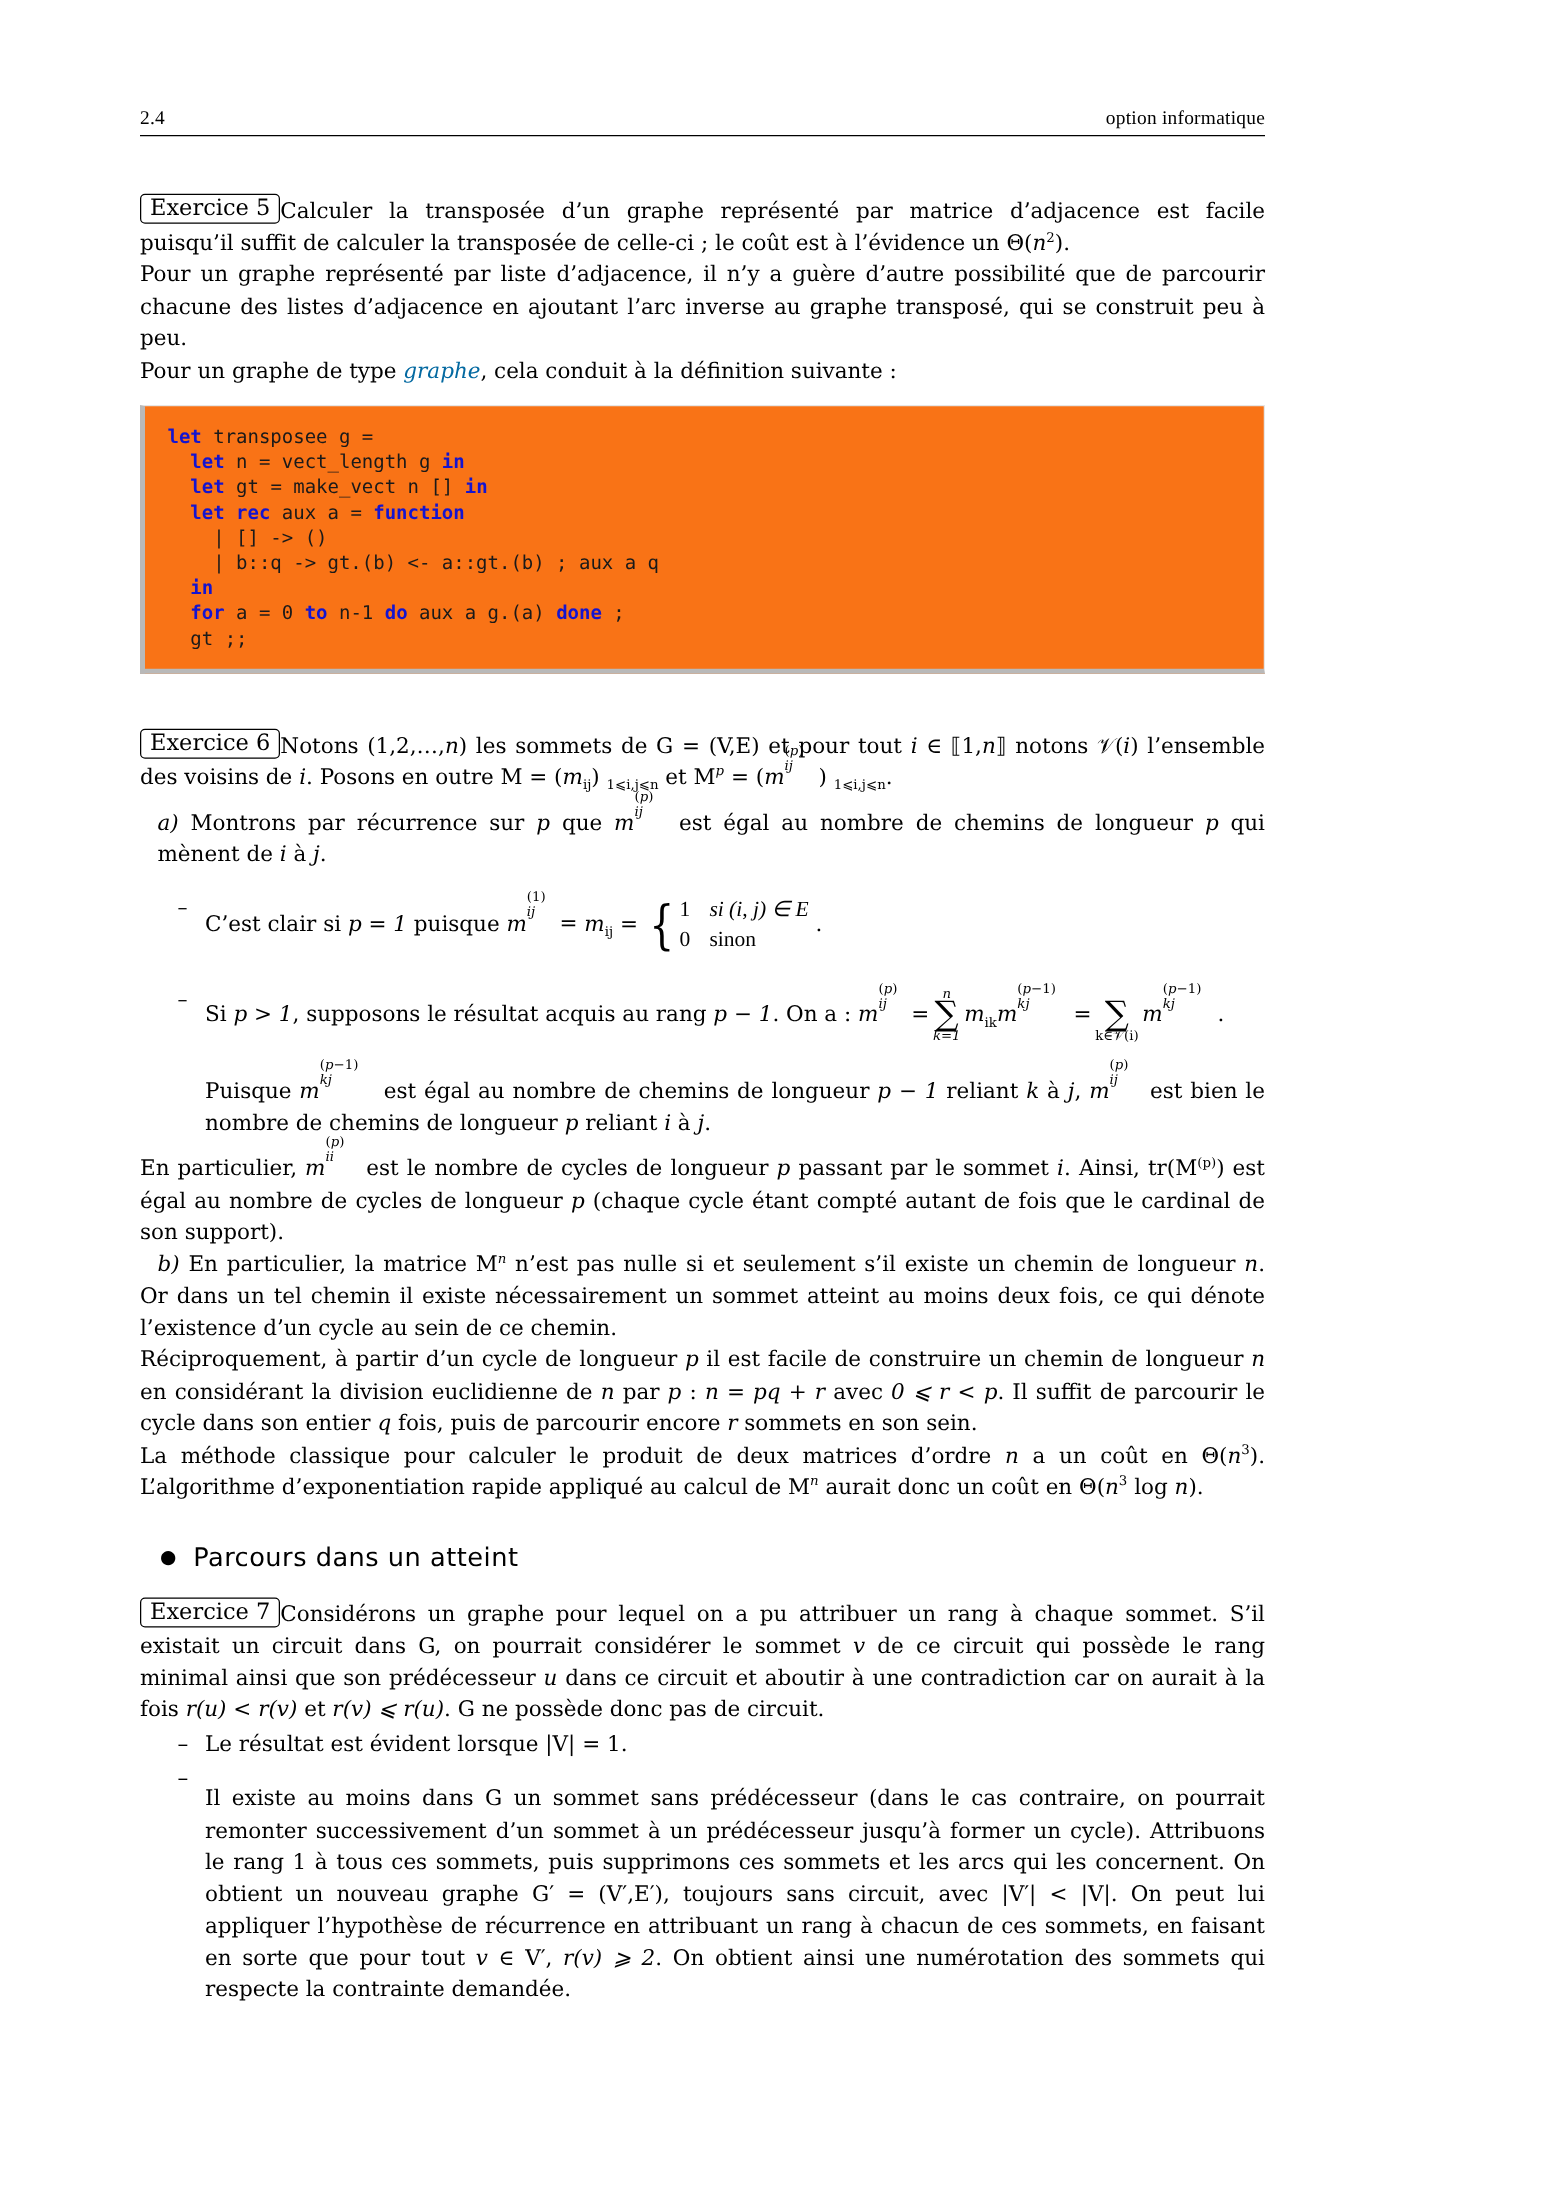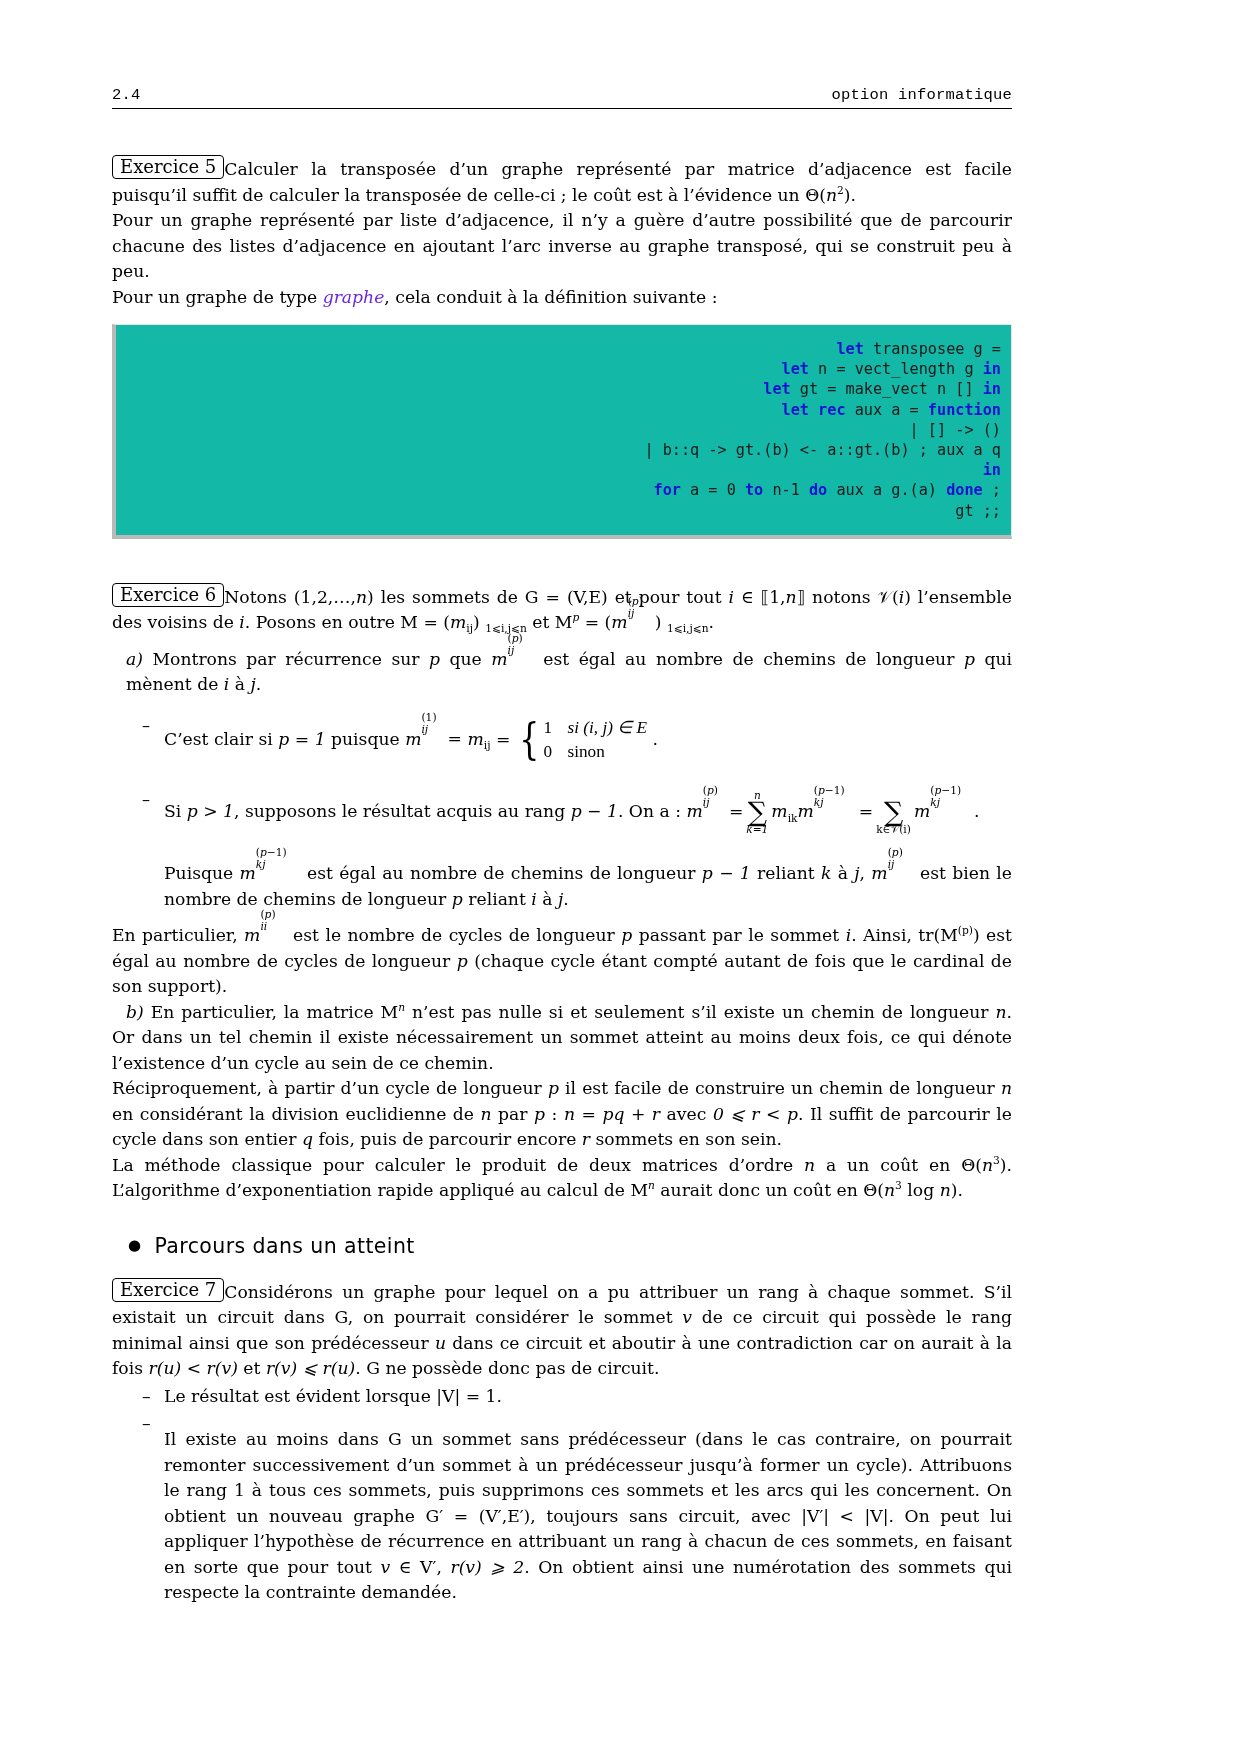--- a/index.html
+++ b/index.html
@@ -8,21 +8,21 @@
     font-family:"DejaVu Serif", serif;
     color:#000000;
     position:relative;
     overflow:hidden;
   }
   .page { position:absolute; left:112px; top:0; width:900px; }
 
   
   .runhead {
     display:flex; justify-content:space-between; align-items:flex-end;
-    font-family:Liberation Mono, monospace;
+    font-family:Liberation Serif, serif;
     font-size:15.5px; letter-spacing:.2px;
     padding-top:86px; padding-bottom:4px;
   }
   .runhead .right { font-size:15.5px; }
   .rule { border-bottom:1.3px solid #000; margin-bottom:46px; }
 
   
   p.body {
     font-size:17.2px; line-height:25.5px;
     text-align:justify; text-justify:inter-word;
@@ -42,31 +42,30 @@
     font-weight:normal; font-size:18px;
     font-family:"DejaVu Serif", serif;
     line-height:19px;
     vertical-align:2px;
     margin-right:0;
   }
 
   
   .codewrap { margin:14px 0 18px 0; position:relative; }
   .code {
-    background:#14b8a6;
+    background:#f97316;
     border-left:4px solid #b9b9b9;
     border-bottom:4px solid #b9b9b9;
     border-top:1px solid #e6e6e6;
     border-right:1px solid #e6e6e6;
     padding:14px 10px 14px 18px;
     font-family:"DejaVu Sans Mono", monospace;
     font-size:15.2px; line-height:20.2px;
     white-space:pre;
     color:#1a1a1a;
-    text-align:right;
   }
   .kw { color:#1414d0; font-weight:bold; }
   sub, sup { font-size:62%; line-height:0; }
   .subsup {
     display:inline-block; vertical-align:-0.42em;
     font-size:62%; line-height:1.05; text-align:left;
   }
   .subsup .a { display:block; position:relative; top:-1.55em; }
   .subsup .b { display:block; position:relative; top:-1.45em; }
 
@@ -116,21 +115,21 @@
     <span>2.4</span>
     <span class="right">option informatique</span>
   </div>
   <div class="rule"></div>
 
   <p class="body">
     <span class="exnum">Exercice 5</span><span>Calculer la transposée d’un graphe représenté par matrice d’adjacence est facile puisqu’il suffit de calculer la transposée de celle-ci ; le coût est à l’évidence un Θ(</span><i>n</i><sup>2</sup><span>).</span>
   </p>
   <p class="body">Pour un graphe représenté par liste d’adjacence, il n’y a guère d’autre possibilité que de parcourir chacune des listes d’adjacence en ajoutant l’arc inverse au graphe transposé, qui se construit peu à peu.</p>
   <p class="body">
-    <span>Pour un graphe de type </span><i id="typeword" style="color:#6d28d9">graphe</i><span>, cela conduit à la définition suivante :</span>
+    <span>Pour un graphe de type </span><i id="typeword" style="color:#0369a1">graphe</i><span>, cela conduit à la définition suivante :</span>
   </p>
 
   <div class="codewrap">
     <div class="code" id="codebox"><span class="kw">let</span><span> transposee g =</span>
 <span>  </span><span class="kw">let</span><span> n = vect_length g </span><span class="kw">in</span>
 <span>  </span><span class="kw">let</span><span> gt = make_vect n [] </span><span class="kw">in</span>
 <span>  </span><span class="kw">let rec</span><span> aux a = </span><span class="kw">function</span>
 <span>    | [] -&gt; ()</span>
 <span>    | b::q -&gt; gt.(b) &lt;- a::gt.(b) ; aux a q</span>
 <span>  </span><span class="kw">in</span>

